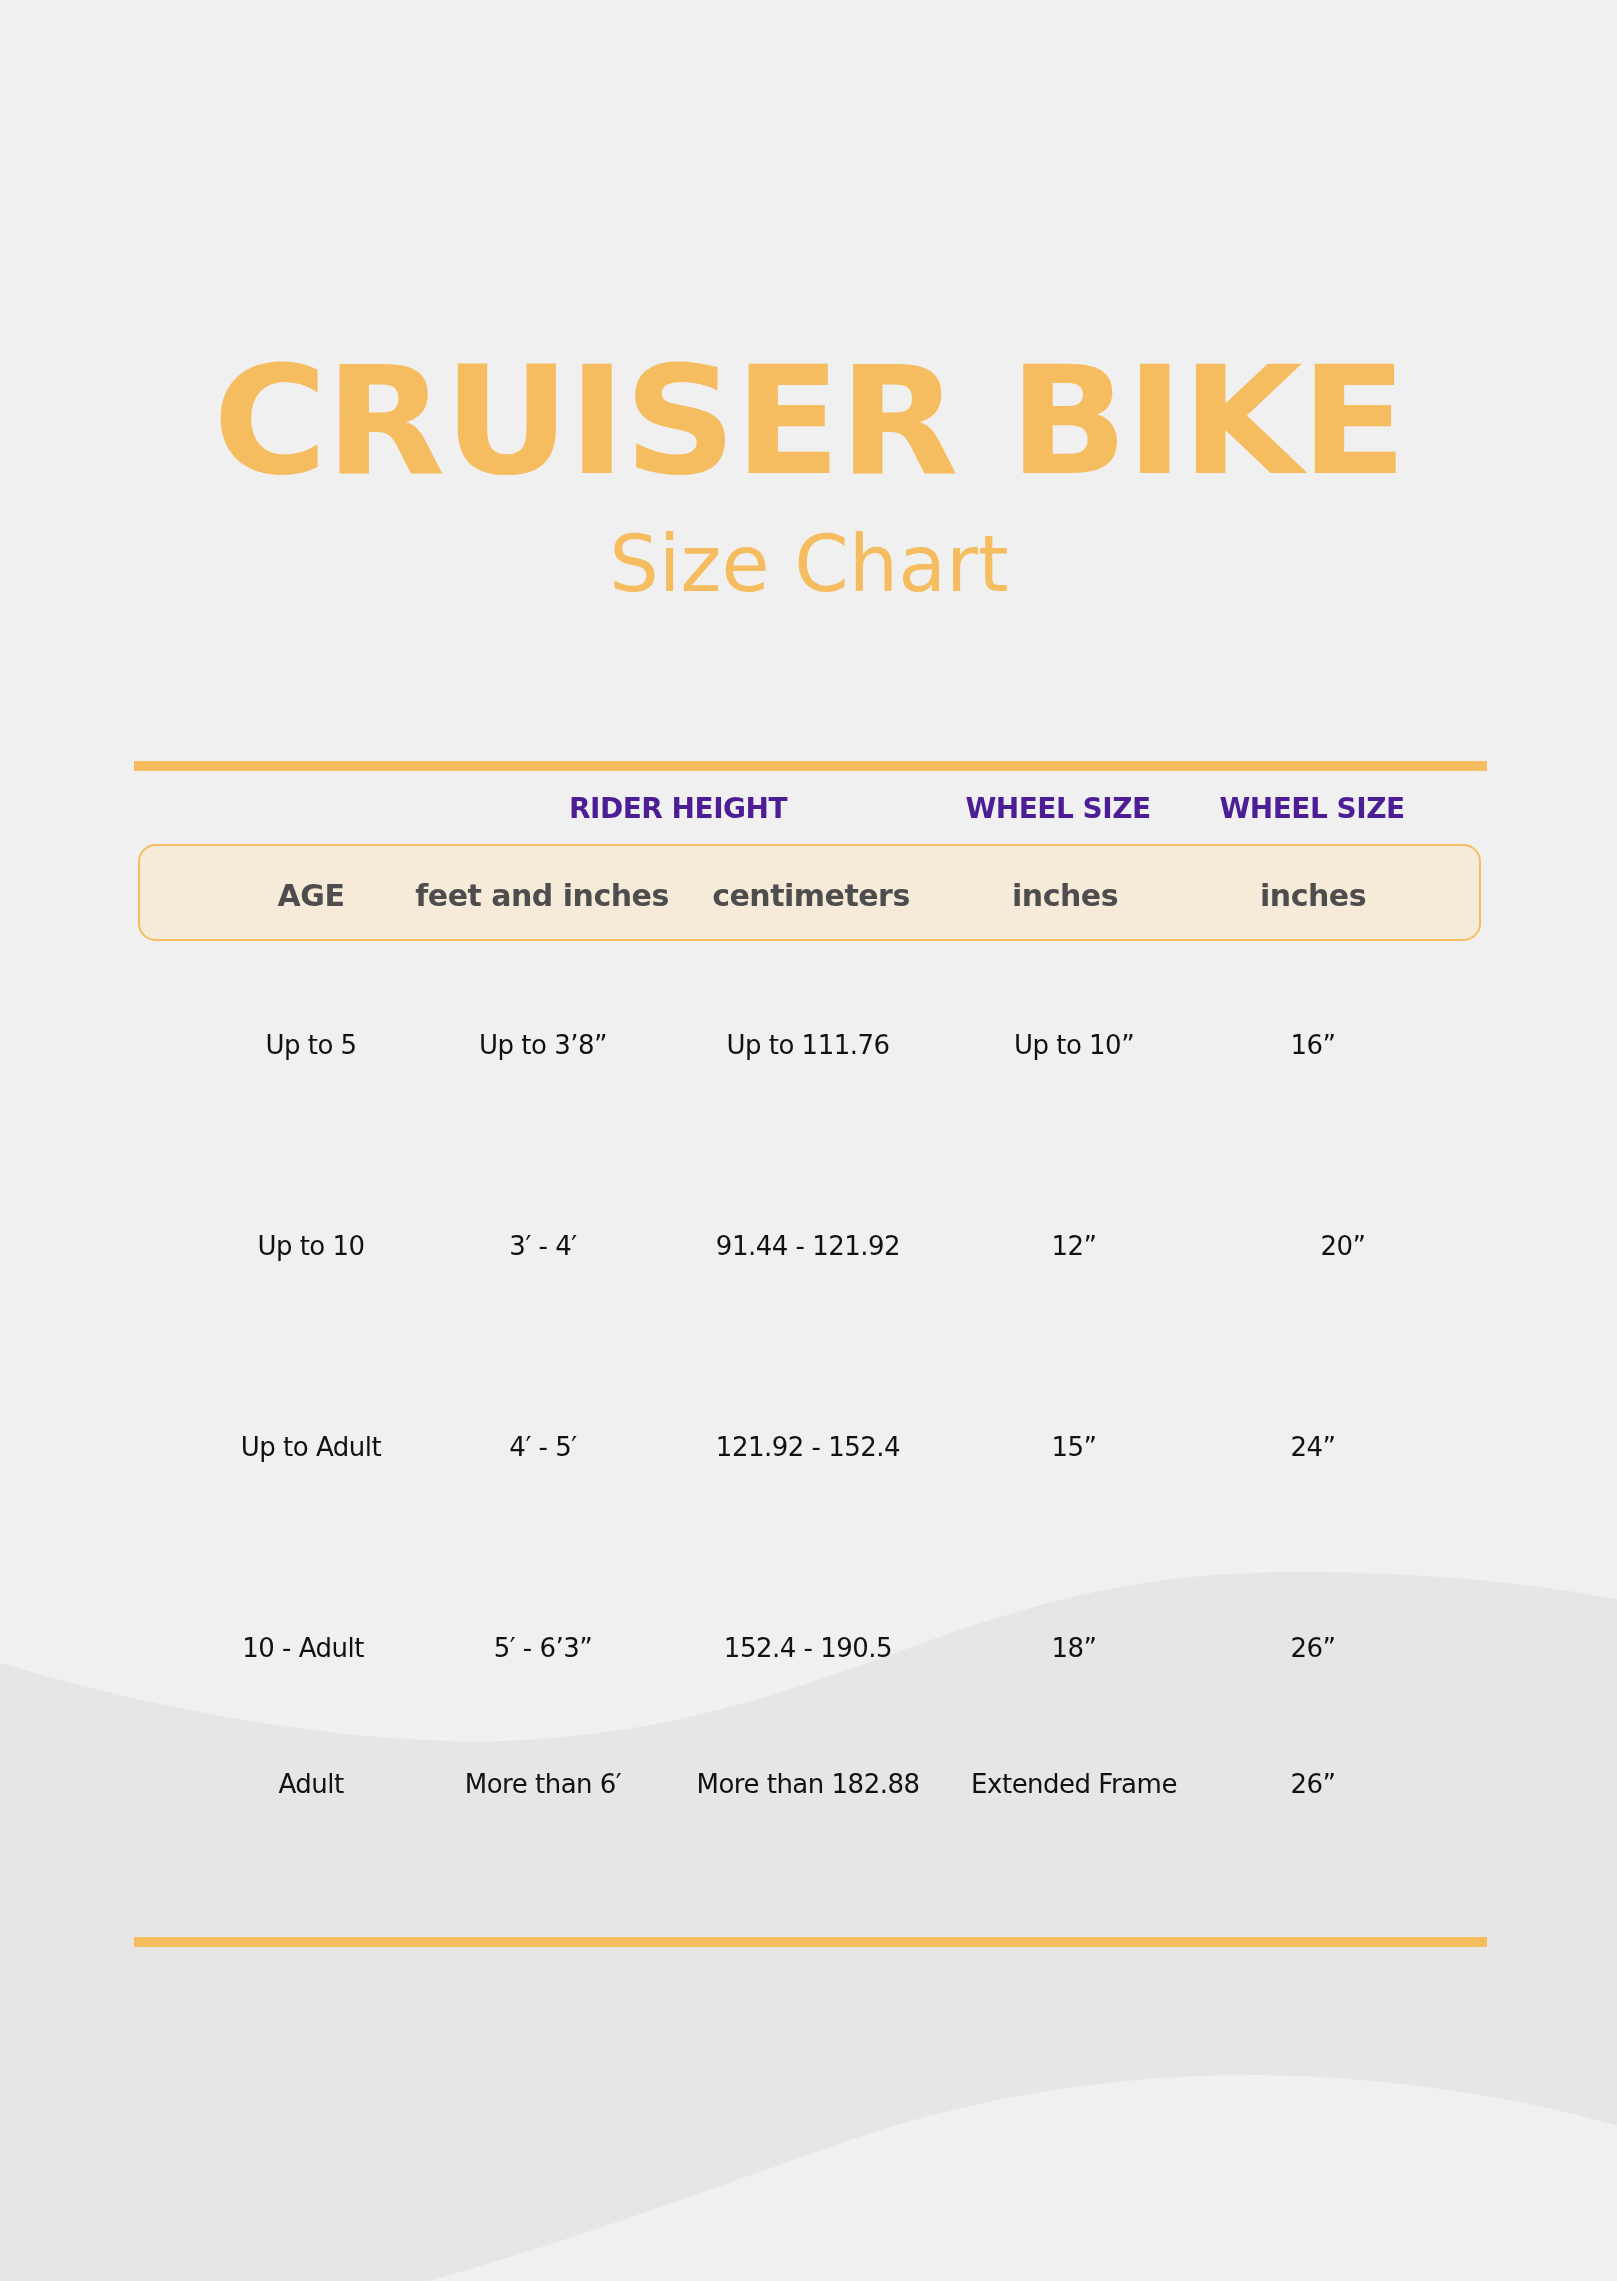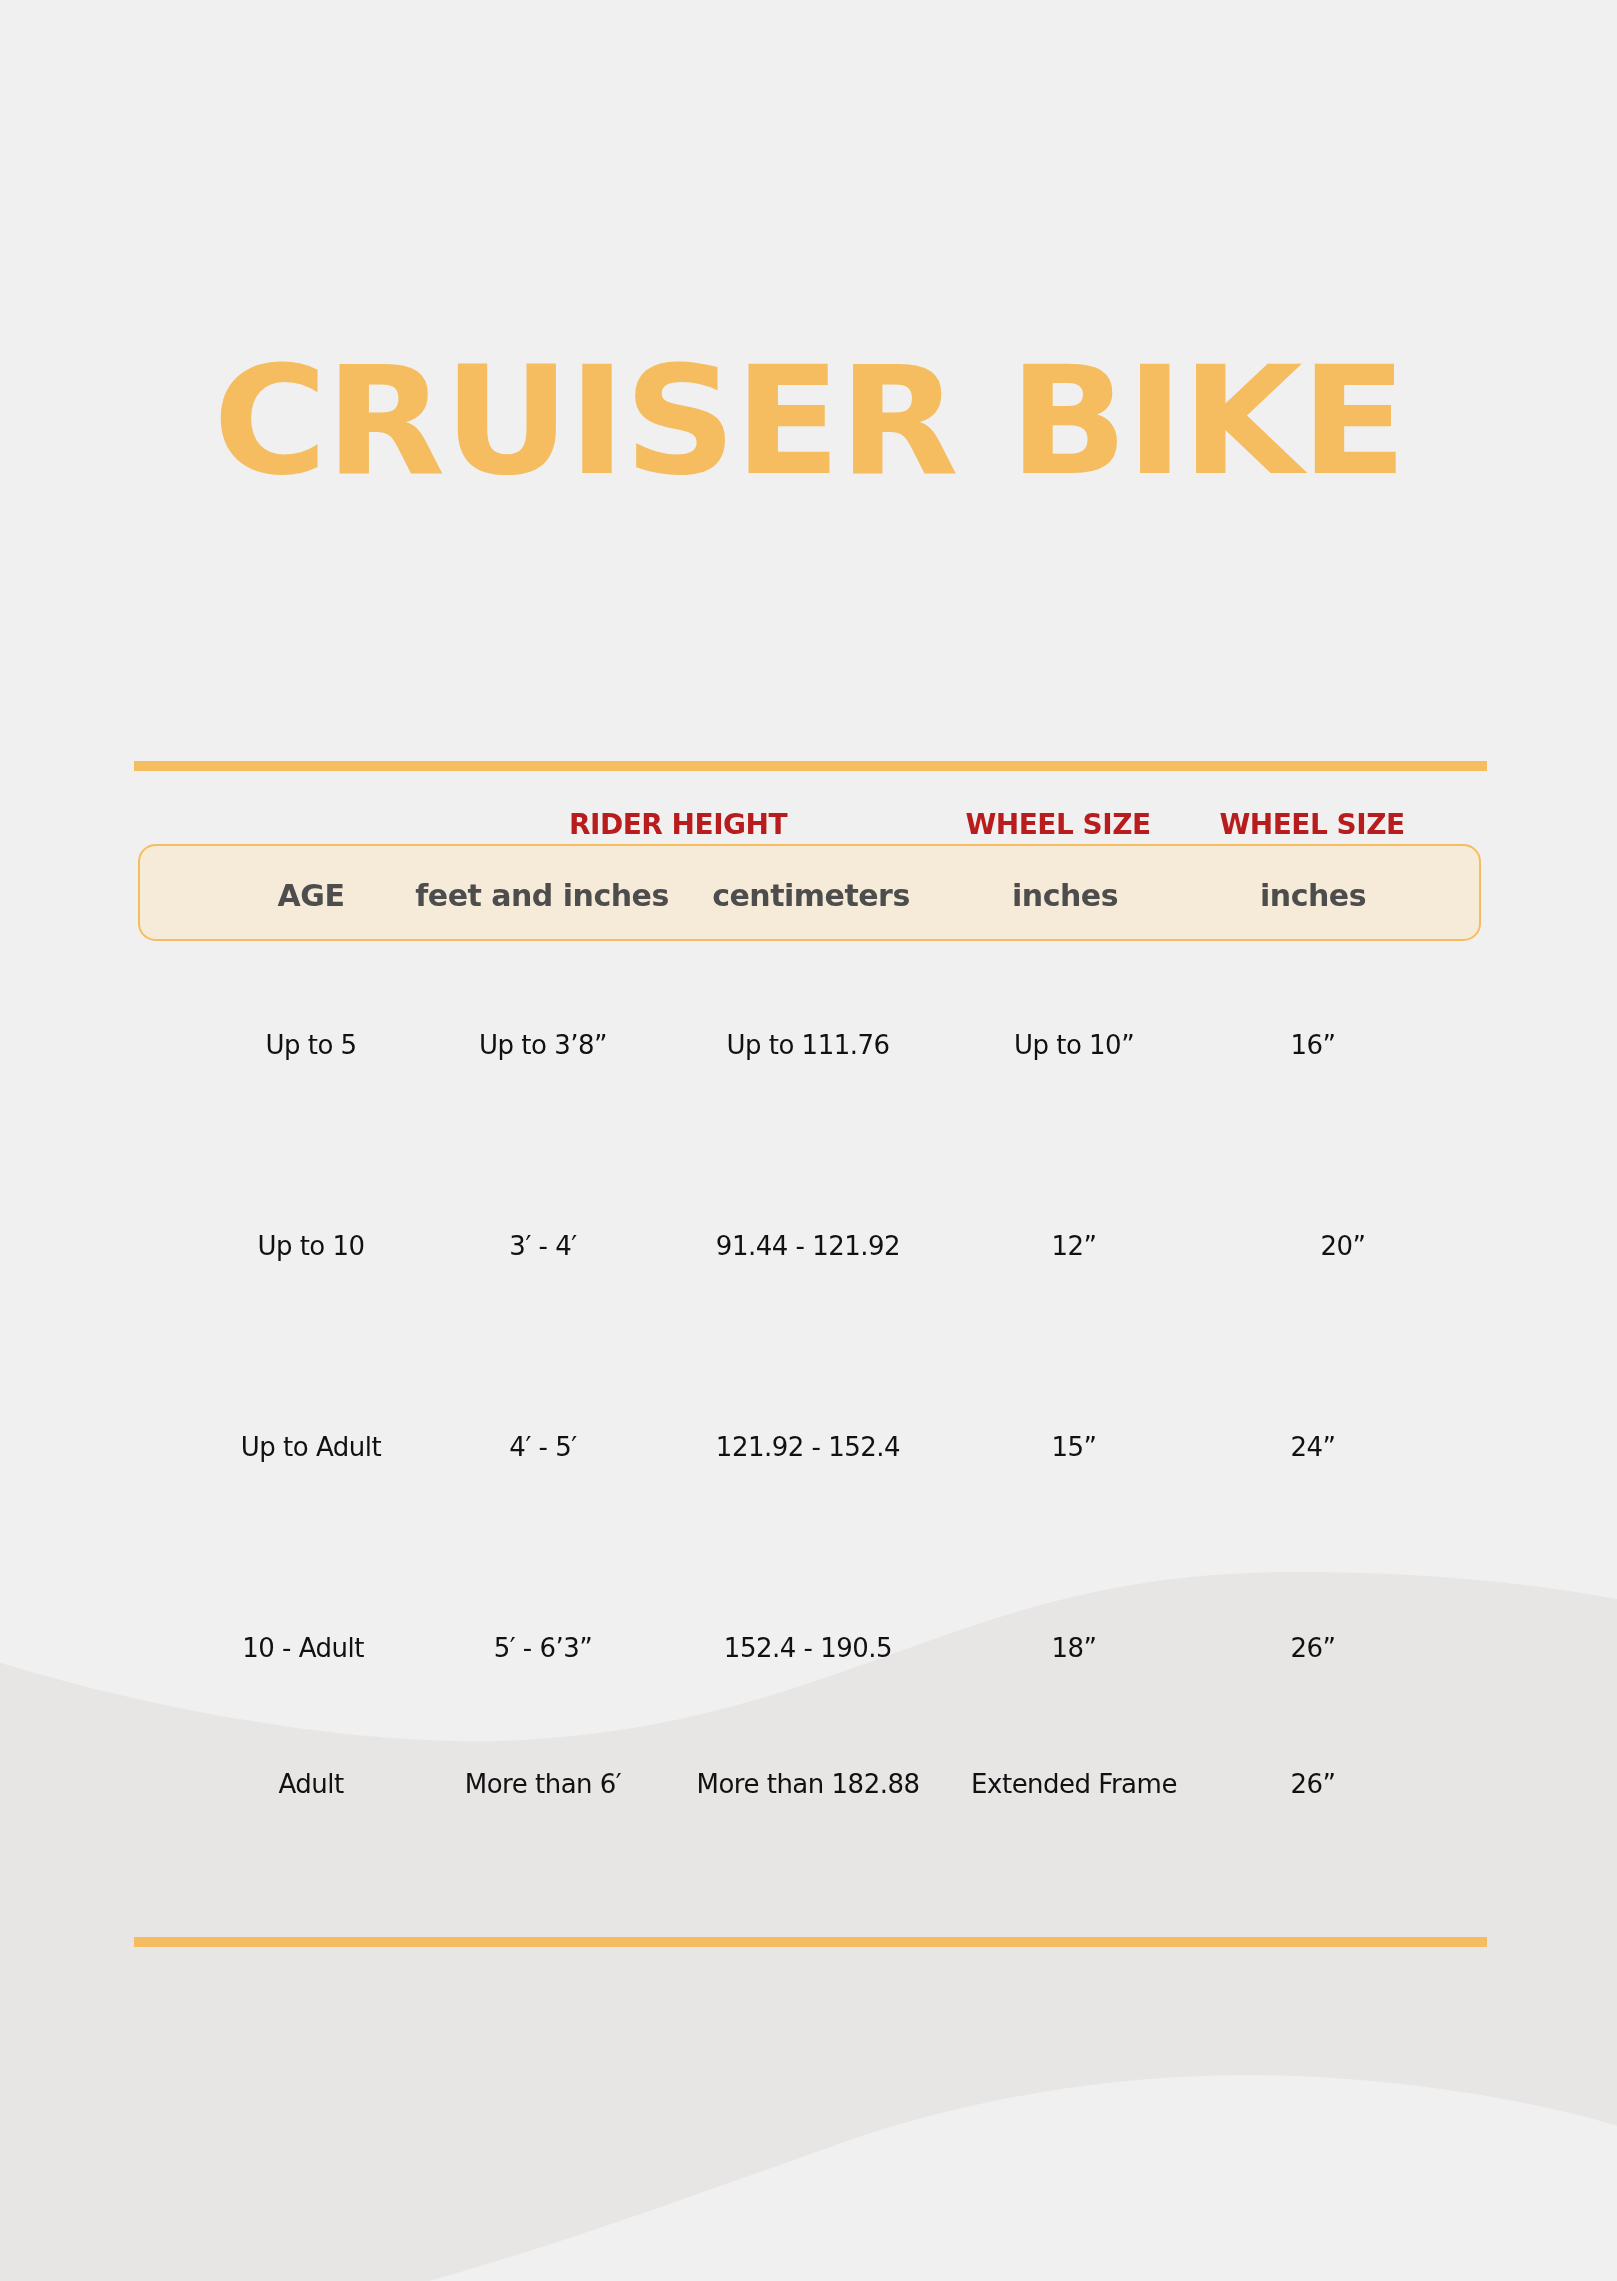--- a/index.html
+++ b/index.html
@@ -19,21 +19,21 @@
   .subtitle {
     position: absolute; left: 0; width: 1618px; top: 525px; text-align: center;
     font-family: "DejaVu Sans", sans-serif; font-weight: normal;
     font-size: 78px; line-height: 1; color: #f5bd5f; letter-spacing: 0px;
   }
   .rule { position: absolute; left: 134px; width: 1353px; height: 9.8px; background: #f5bd5f; }
   .rule.top { top: 761px; }
   .rule.bottom { top: 1937px; }
   .group-head {
     position: absolute; top: 792px; font-family: "DejaVu Sans", sans-serif; font-weight: bold;
-    font-size: 28px; color: #b91c1c; text-align: center; letter-spacing: -0.5px; margin-top: 16px;
+    font-size: 28px; color: #4c1d95; text-align: center; letter-spacing: -0.5px;
   }
   .subhead-box {
     position: absolute; left: 138px; top: 844px; width: 1343px; height: 97px;
     background: #f6ead8; border: 2.9px solid #f5bd5f; border-radius: 17.6px; box-sizing: border-box;
   }
   .subhead {
     position: absolute; top: 878px; font-family: "DejaVu Sans", sans-serif; font-weight: bold;
     font-size: 30px; color: #4d4d4d; text-align: center; letter-spacing: -0.5px;
     transform: translateX(-50%); white-space: nowrap;
   }
@@ -47,20 +47,21 @@
 <body>
 
 <svg class="bg-waves" viewBox="0 0 1659 2339" xmlns="http://www.w3.org/2000/svg">
   <path fill="#e8e5e5" d="M0,1705 C180,1760 380,1790 520,1785 C700,1778 820,1730 960,1680 C1100,1630 1200,1612 1330,1612 C1470,1612 1580,1625 1659,1640
            L1659,2180 C1560,2150 1420,2130 1300,2128 C1150,2126 1000,2150 870,2195 C720,2248 580,2300 440,2339 L0,2339 Z"></path>
 </svg>
 
 <div class="page">
 
   <div class="title">CRUISER BIKE</div>
+  <div class="subtitle">Size Chart</div>
 
   <div class="rule top"></div>
 
   <div class="group-head" style="left:527px; width:302px;">RIDER HEIGHT</div>
   <div class="group-head" style="left:936px; width:244px;">WHEEL SIZE</div>
   <div class="group-head" style="left:1190px; width:244px;">WHEEL SIZE</div>
 
   <div class="subhead-box"></div>
   <div class="subhead" style="left:311px;">AGE</div>
   <div class="subhead" style="left:542px;">feet and inches</div>

